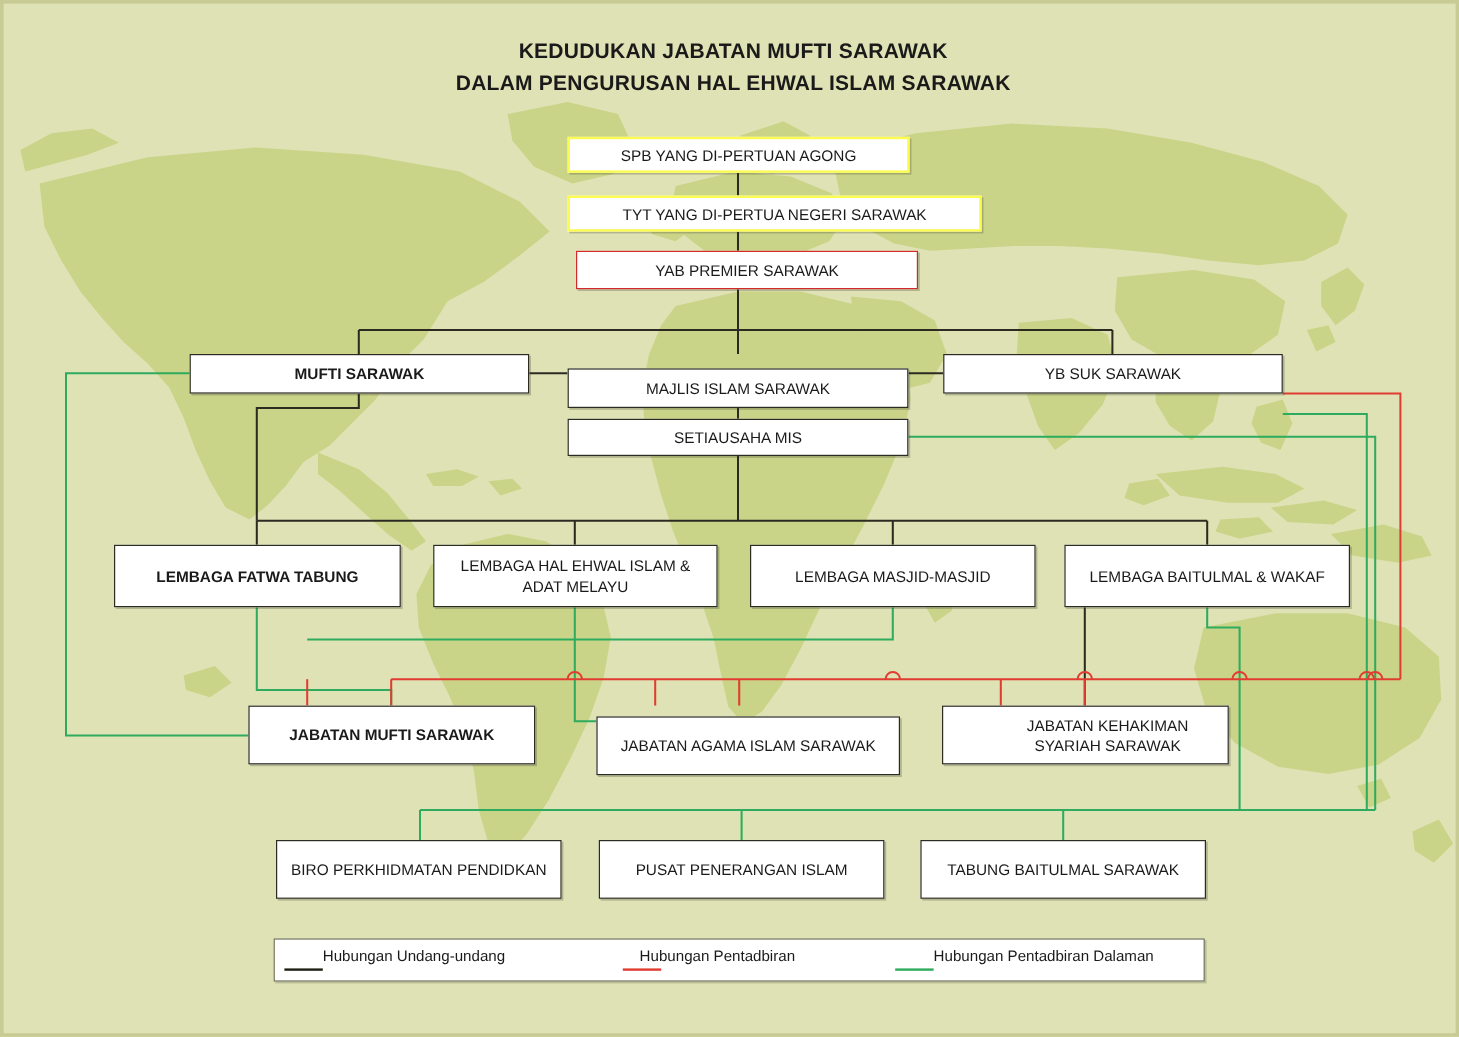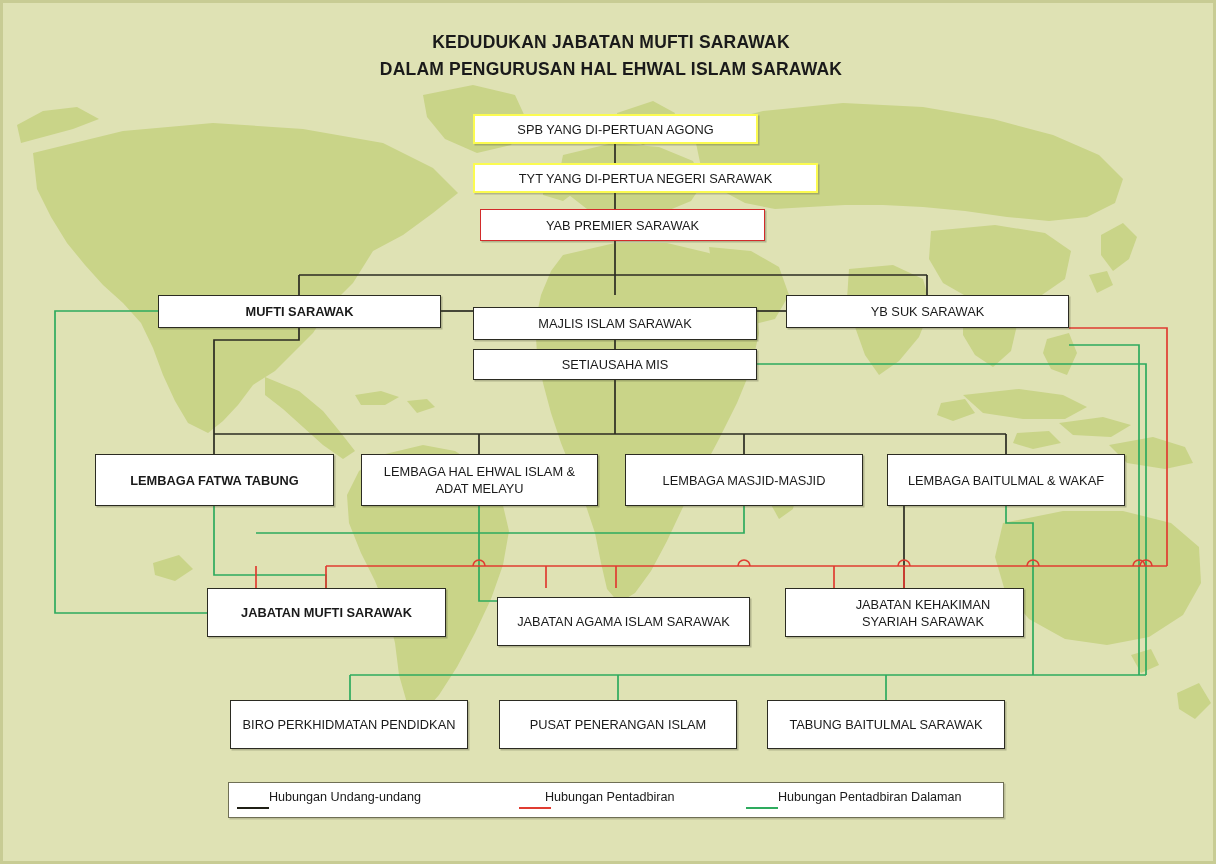--- a/index.html
+++ b/index.html
@@ -271,19 +271,19 @@
       <div class="node" style="left: 764px; top: 697px; width: 238px; height: 49px;">
         <span>TABUNG BAITULMAL SARAWAK</span>
       </div>
     </div>
 
   <div class="legend">
     <div id="legend-items">
         <div class="lgline" style="left: 8px; border-top-color: rgb(31, 31, 20);"></div>
         <div class="lg" style="left: 40px;">Hubungan Undang-undang</div>
         <div class="lgline" style="left: 290px; border-top-color: rgb(224, 60, 49);"></div>
-        <div class="lg" style="left: 316px;">Hubungan Pentadbiran</div>
+        <div class="lg" style="left: 304px;">Hubungan Pentadbiran</div>
         <div class="lgline" style="left: 517px; border-top-color: rgb(46, 171, 94);"></div>
         <div class="lg" style="left: 549px;">Hubungan Pentadbiran Dalaman</div>
       </div>
   </div>
 
 </div>
 
 </body></html>

